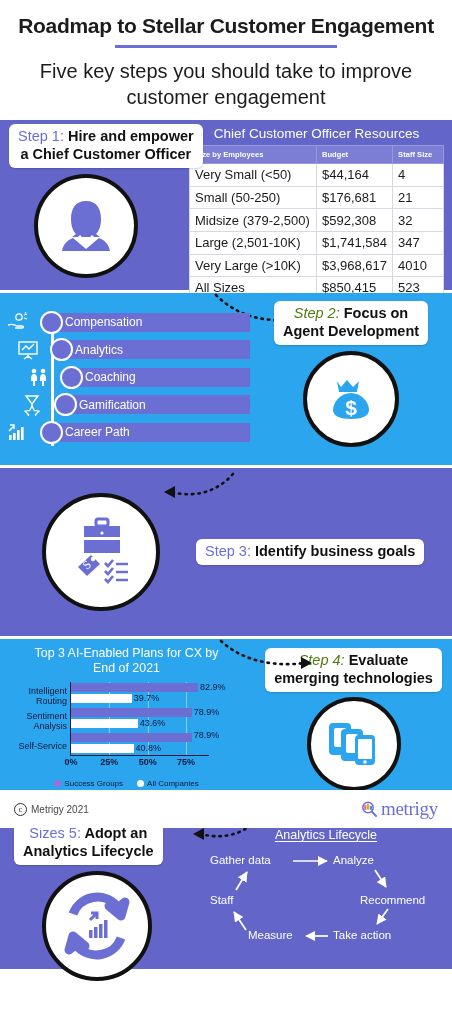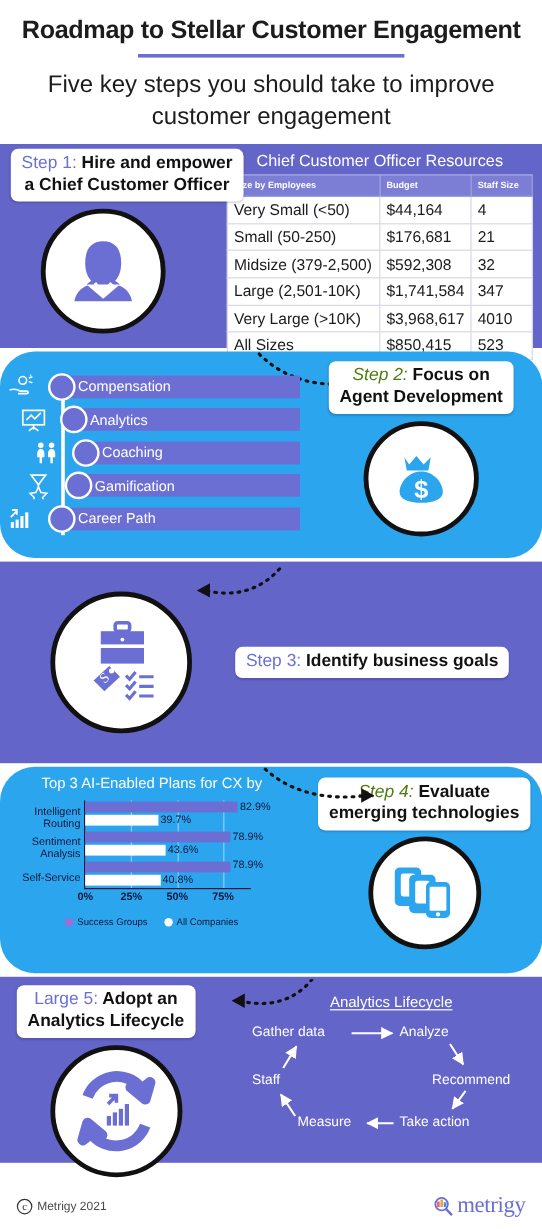--- a/index.html
+++ b/index.html
@@ -3,40 +3,40 @@
 <meta charset="utf-8">
 <style>
   * { box-sizing: border-box; margin: 0; padding: 0; }
   html, body {
     width: 452px;
     height: 1024px;
     background: #ffffff;
     font-family: "Liberation Sans", sans-serif;
     overflow: hidden;
   }
-  .page { position: relative; width: 452px; height: 1024px; background: #fff; }
+  .page { position: relative; width: 452px; height: 828px; background: #fff; }
 
   
   .header { padding: 14px 12px 10px; text-align: center; }
   .header h1 {
     font-size: 21px; font-weight: 700; color: #1c1c1c; letter-spacing: -0.3px;
     line-height: 1.15;
   }
   .title-rule {
     width: 222px; height: 3px; background: #6B6FD4; margin: 7px auto 10px;
   }
   .header h2 {
     font-size: 20px; font-weight: 400; color: #1c1c1c; line-height: 1.3;
     padding: 0 22px;
   }
 
   
   .section { position: relative; width: 452px; }
   .sec-purple { background: #6366C8; }
-  .sec-blue   { background: #2BA6EE; border-radius: 29px; }
+  .sec-blue   { background: #2BA6EE; }
   .divider-white { height: 3px; background: #ffffff; width: 100%; }
 
   
   .badge {
     background: #ffffff; border-radius: 6px; display: inline-block;
     padding: 4px 9px 5px; text-align: center; line-height: 1.2;
     box-shadow: 0 1px 2px rgba(0,0,0,.18);
   }
   .badge .s-num { font-weight: 400; }
   .badge .s-txt { font-weight: 700; color: #111; }
@@ -373,20 +373,21 @@
   <div class="divider-white"></div>
 
   <div class="section sec-blue" id="step4">
     <svg style="position:absolute;left:215px;top:0px;" width="110" height="34">
       <path d="M6 2 C28 22, 58 28, 90 24" stroke="#111" stroke-width="2.6" fill="none" stroke-dasharray="1.5 5" stroke-linecap="round"></path>
       <path d="M86 18 l11 6 -11 6z" fill="#111"></path>
     </svg>
     <div class="left">
       <div class="ch-title">
         <div>Top 3 AI-Enabled Plans for CX by</div>
+        <div>End of 2021</div>
       </div>
       <div class="chart">
         <div class="plot">
           <div class="gl" style="left:27.8%"></div>
           <div class="gl" style="left:55.6%"></div>
           <div class="gl" style="left:83.3%"></div>
 
           <div class="grp" style="top:1px;">
             <div class="catlab" style="top:3px;">
               <div>Intelligent</div>
@@ -459,21 +460,21 @@
   <div class="divider-white"></div>
 
   <div class="section sec-purple" id="step5">
     <svg style="position:absolute;left:180px;top:2px;" width="90" height="30">
       <path d="M80 0 C66 18, 44 24, 20 18" stroke="#111" stroke-width="2.6" fill="none" stroke-dasharray="1.5 5" stroke-linecap="round"></path>
       <path d="M24 12 l-11 6 11 6z" fill="#111"></path>
     </svg>
     <div class="left">
       <div class="badge">
         <div class="badge-line">
-          <span class="s-num num-purple">Large 5:</span><span class="s-txt"> Adopt an</span>
+          <span class="s-num num-purple">Sizes 5:</span><span class="s-txt"> Adopt an</span>
         </div>
         <div class="badge-line s-txt">Analytics Lifecycle</div>
       </div>
       <div class="circ">
         <span>
           <svg width="84" height="84" viewBox="0 0 84 84">
             <path d="M18 30 A26 26 0 0 1 62 22 l-8 0 l12 10 l4 -14 l-5 4" fill="none" stroke="#6B6FD4" stroke-width="9" stroke-linejoin="round"></path>
             <path d="M66 54 A26 26 0 0 1 22 62 l8 0 l-12 -10 l-4 14 l5 -4" fill="none" stroke="#6B6FD4" stroke-width="9" stroke-linejoin="round"></path>
             <path d="M35 36l6-6M36 29h6v6" stroke="#6B6FD4" stroke-width="3" fill="none"></path>
             <rect x="34" y="46" width="3.5" height="8" fill="#6B6FD4"></rect>

